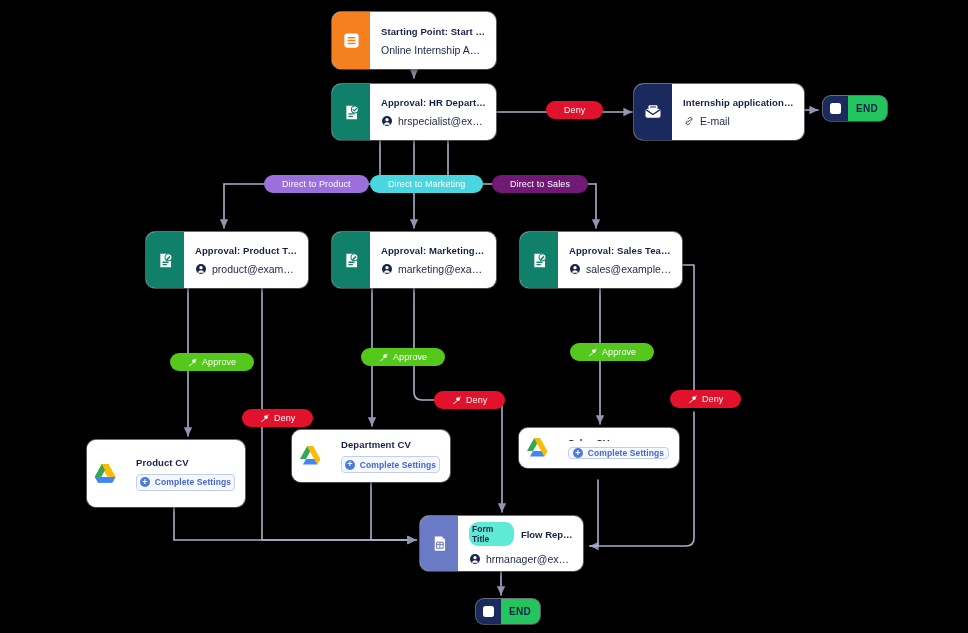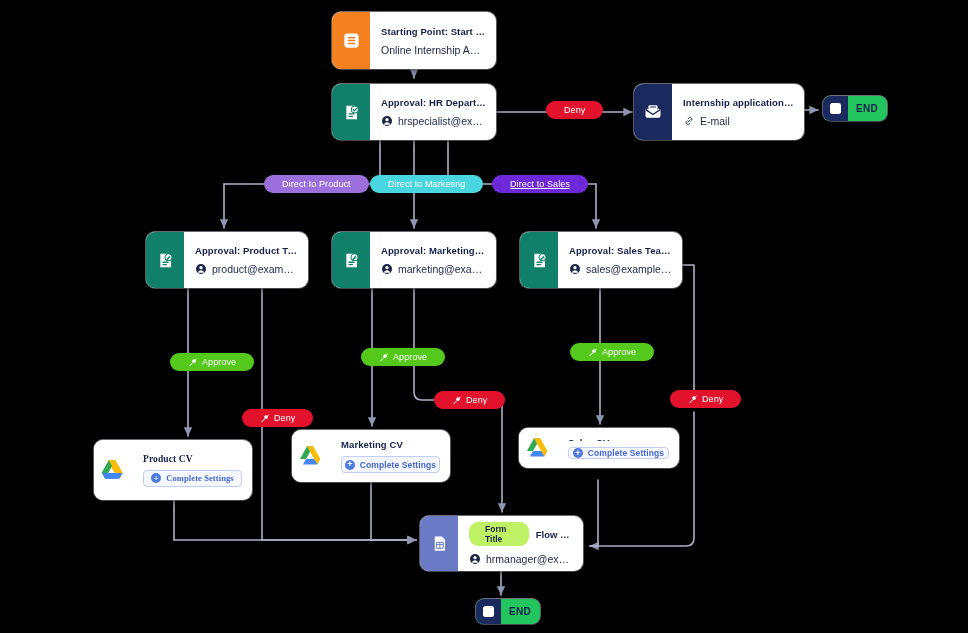--- a/index.html
+++ b/index.html
@@ -86,21 +86,21 @@
 
   
   #node-email { left: 634px; top: 84px; width: 170px; height: 56px; }
 
   
   #node-approve-product   { left: 146px; top: 232px; width: 162px; height: 56px; }
   #node-approve-marketing { left: 332px; top: 232px; width: 164px; height: 56px; }
   #node-approve-sales     { left: 520px; top: 232px; width: 162px; height: 56px; }
 
   
-  #node-cv-product   { left: 94px;  top: 440px; width: 158px; height: 60px; font-family: Liberation Serif, serif; }
+  #node-cv-product   { left: 87px;  top: 440px; width: 158px; height: 67px; }
   #node-cv-marketing { left: 292px; top: 430px; width: 158px; height: 52px; }
   #node-cv-sales     { left: 519px; top: 428px; width: 160px; height: 40px; }
 
   
   #node-form { left: 420px; top: 516px; width: 163px; height: 55px; }
 
   
   .end-node {
     position: absolute;
     display: flex;
@@ -144,21 +144,21 @@
     padding: 0 18px;
     border-radius: 10px;
     font-size: 9px;
     color: #ffffff;
     white-space: nowrap;
     z-index: 7;
     letter-spacing: .1px;
   }
   .pill.purple { background: #9b6fdc; }
   .pill.cyan   { background: #4ad6e0; }
-  .pill.orange { background: #6d28d9; text-decoration: underline; }
+  .pill.orange { background: #701a75; }
   .pill.green  { background: #55c91b; }
   .pill.red    { background: #e3122c; }
 
   .pill .pico { flex: 0 0 auto; display: block; }
 
   #pill-product   { left: 264px; top: 175px; }
   #pill-marketing { left: 370px; top: 175px; }
   #pill-sales     { left: 492px; top: 175px; }
 
   #pill-approve-product   { left: 170px; top: 353px; }
@@ -193,23 +193,23 @@
     font-size: 9px;
     line-height: 9px;
     display: flex;
     align-items: center;
     justify-content: center;
     font-weight: bold;
   }
 
   .form-chip {
     display: inline-block;
-    background: #bef264;
+    background: #5eead4;
     border-radius: 9px;
-    padding: 2px 16px;
+    padding: 2px 3px;
     font-size: 8.5px;
     font-weight: bold;
     color: #1b2449;
   }
   .form-row { display: flex; align-items: center; gap: 7px; }
   .form-row .fval {
     font-size: 9.5px; font-weight: bold; color: #16204a;
     white-space: nowrap; overflow: hidden; text-overflow: ellipsis;
   }
 
@@ -435,21 +435,21 @@
 
   <div class="node" id="node-cv-marketing">
     <div class="icon-panel panel-white">
       <svg width="24" height="22" viewBox="0 0 28 25" aria-hidden="true">
         <path d="M9.4 1.2L1.1 15.9h7.1L16.5 1.2z" fill="#34a853"></path>
         <path d="M4.6 22.3h16.6l3.7-6.4H8.2z" fill="#4285f4"></path>
         <path d="M16.6 1.2H9.4l8.3 14.7 3.6 6.4 3.6-6.4z" fill="#fbbc05"></path>
       </svg>
     </div>
     <div class="body" style="gap:6px;">
-      <div class="title">Marketing CV</div>
+      <div class="title">Department CV</div>
       <div class="cs-btn">
         <span class="plus">+</span>
         <span>Complete Settings</span>
       </div>
     </div>
   </div>
 
   <div class="node" id="node-cv-sales">
     <div class="icon-panel panel-white">
       <svg width="24" height="22" viewBox="0 0 28 25" aria-hidden="true">

